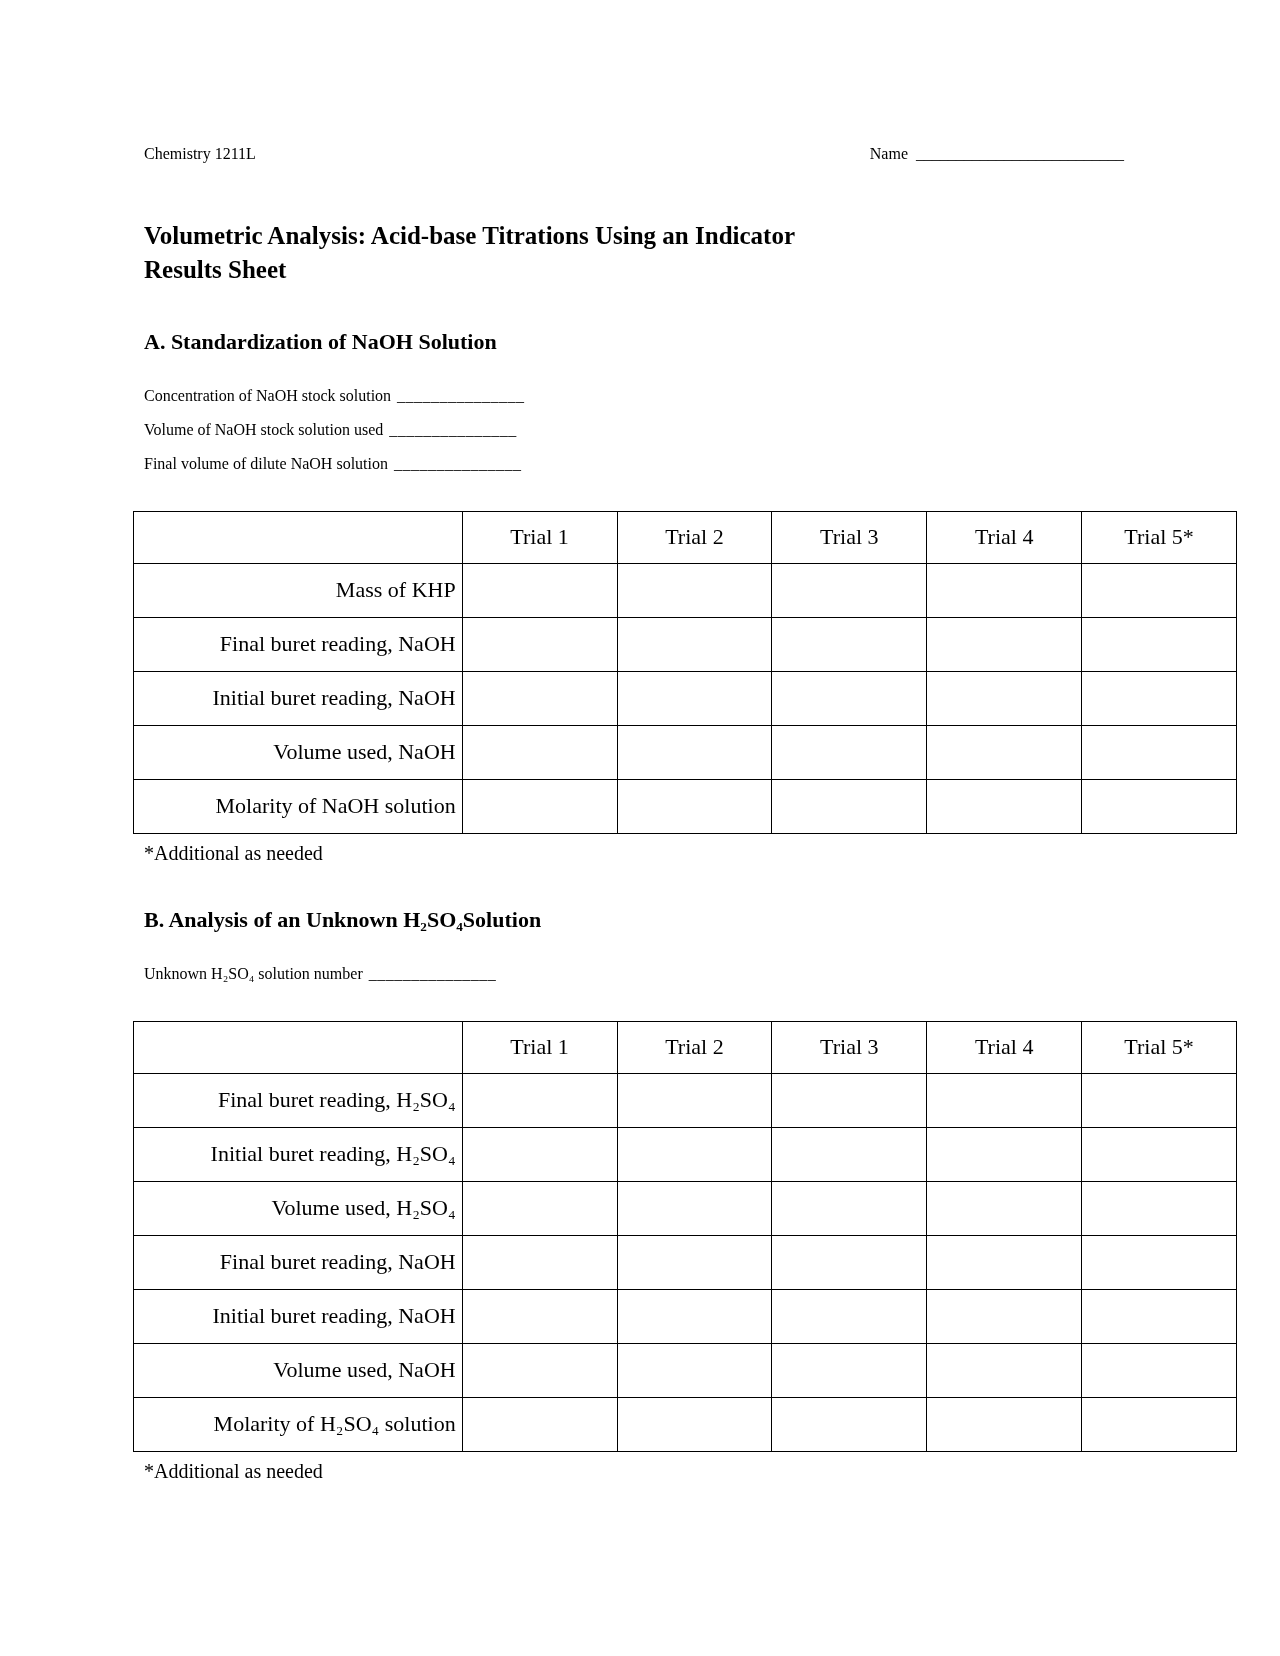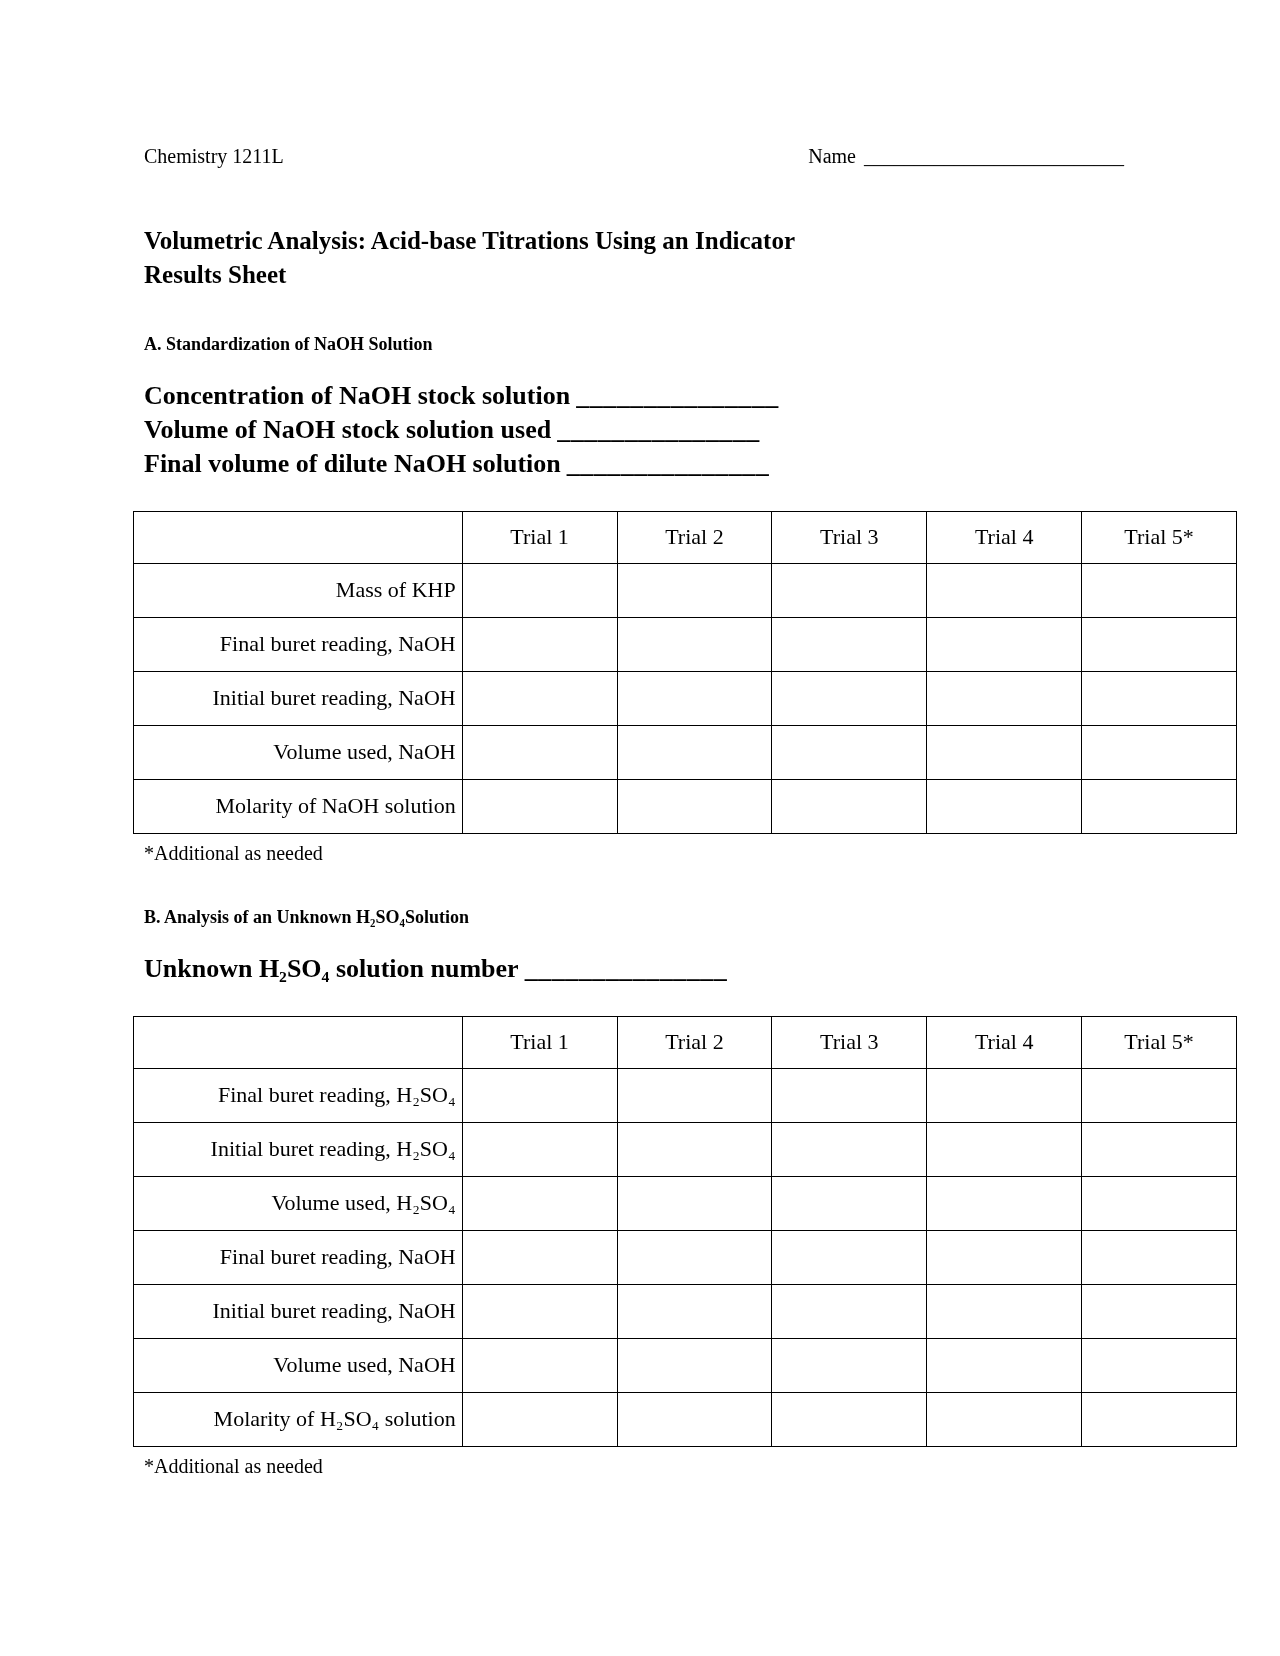--- a/index.html
+++ b/index.html
@@ -12,42 +12,41 @@
   .page {
     width: 1280px;
     min-height: 1656px;
     background: #ffffff;
     padding: 145px 156px 60px 144px;
   }
   .top-row {
     display: flex;
     justify-content: space-between;
     align-items: flex-start;
-    font-size: 20px;
+    font-size: 16px;
   }
   .name-group span { white-space: pre; }
   .name-label { margin-right: 8px; }
   .doc-title {
     margin-top: 56px;
     text-align: left;
     font-weight: bold;
     font-size: 25px;
     line-height: 1.35;
   }
   .section-heading {
     margin-top: 42px;
     font-weight: bold;
-    font-size: 18px;
+    font-size: 22px;
   }
   .fields { margin-top: 24px; }
   .field-line {
-    font-size: 26px;
+    font-size: 16px;
     line-height: 34px;
     white-space: nowrap;
-    font-weight: bold;
   }
   .blank { margin-left: 6px; letter-spacing: 0.5px; }
   table.results {
     margin-top: 30px;
     margin-left: -11px;
     border-collapse: collapse;
     table-layout: fixed;
     width: 1104px;
   }
   table.results th, table.results td {

